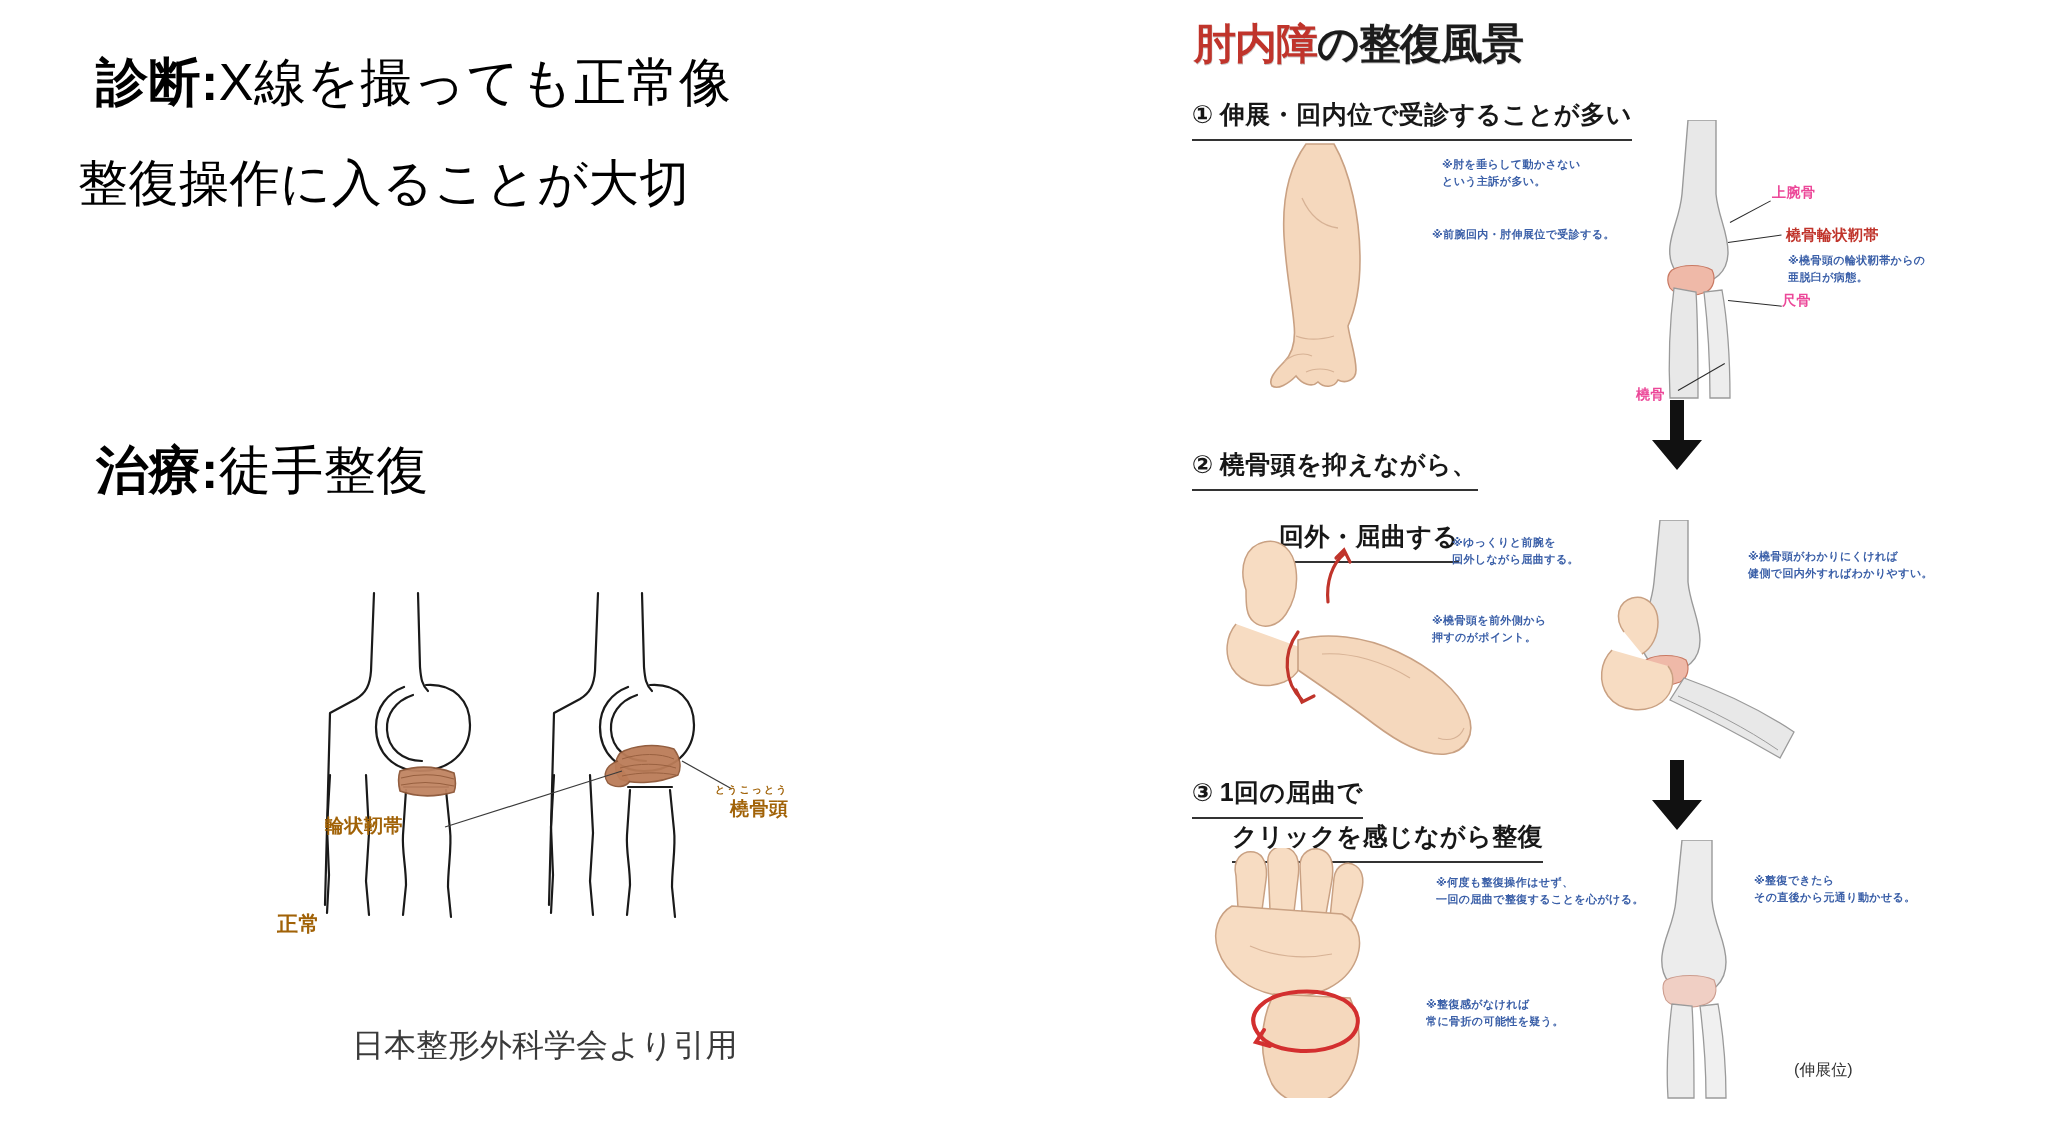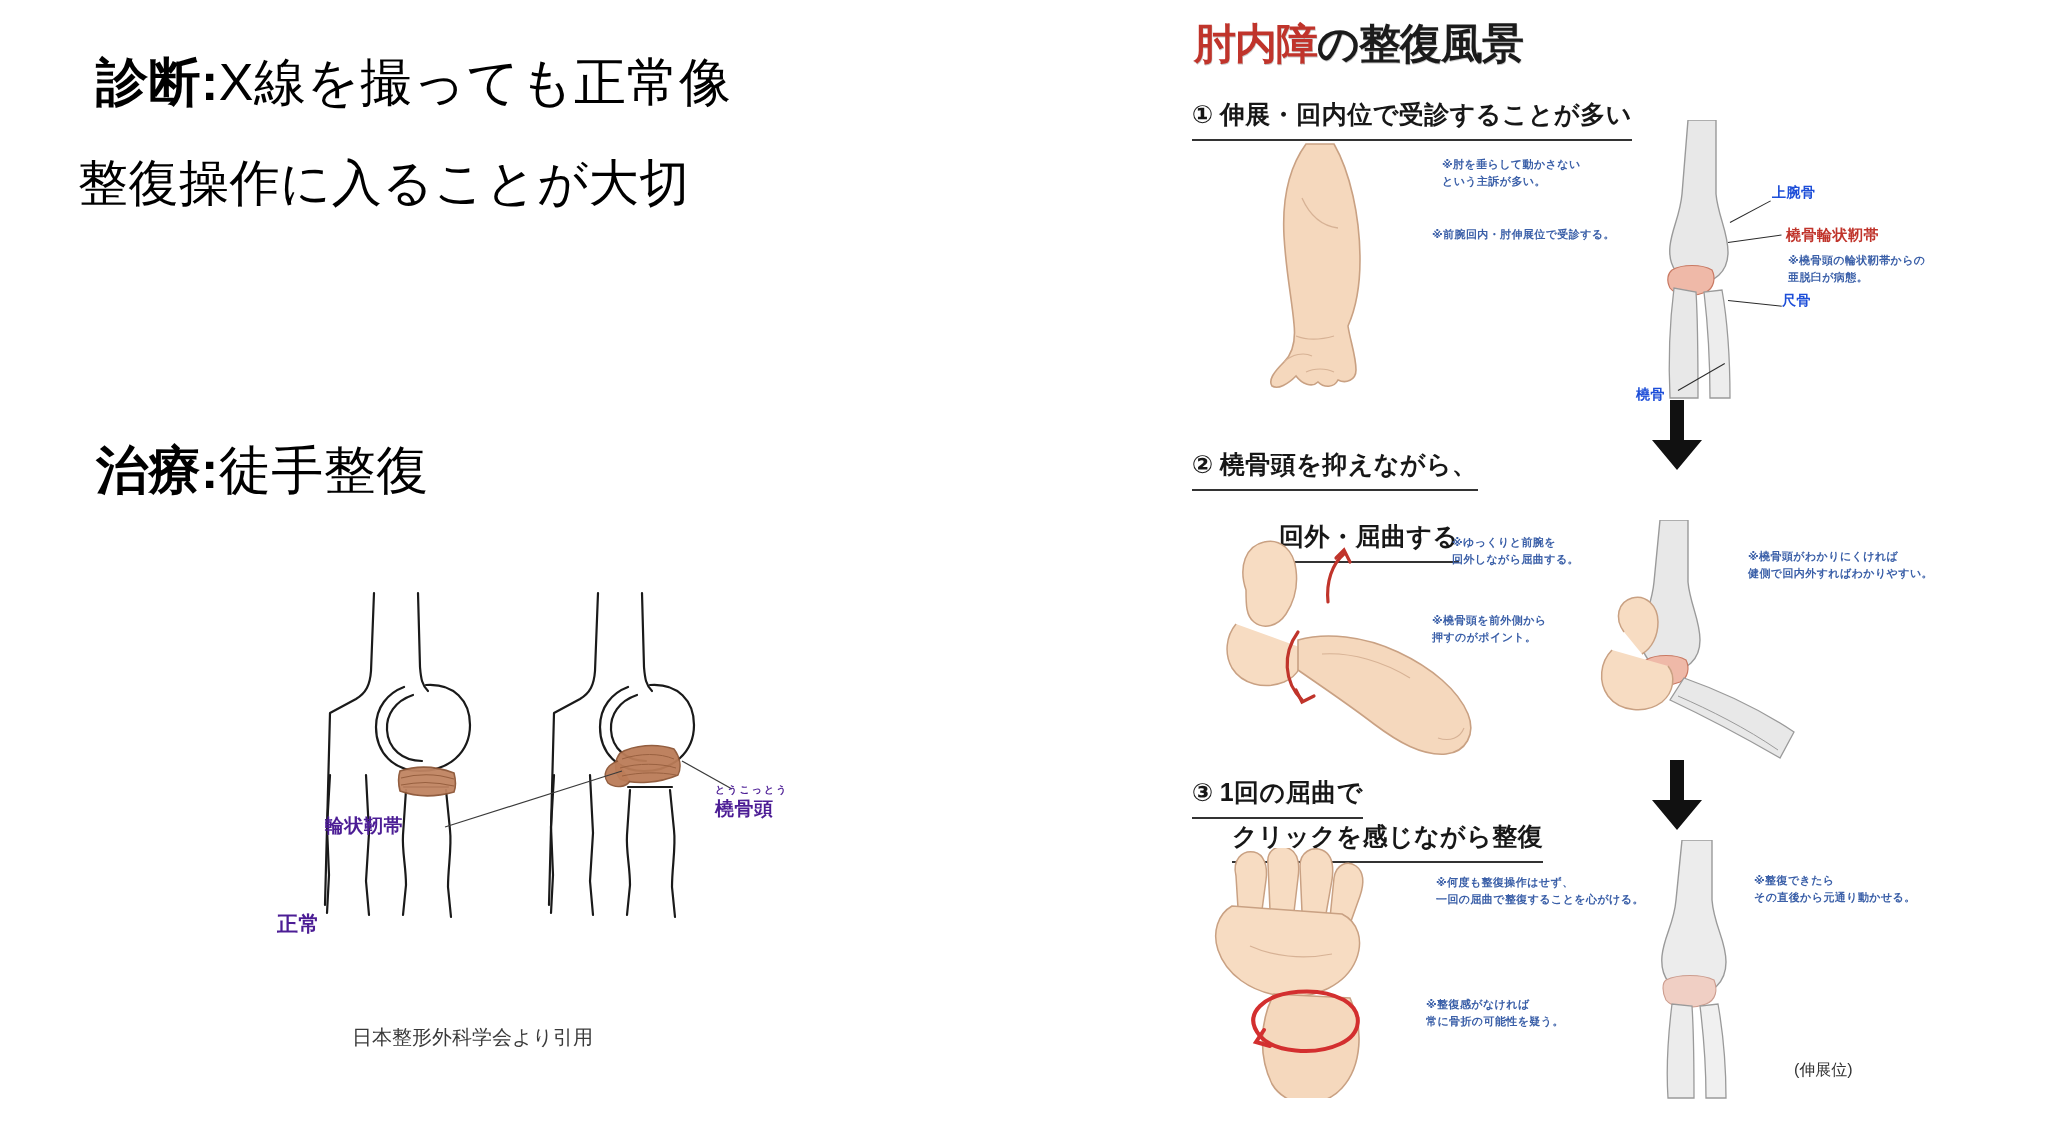--- a/index.html
+++ b/index.html
@@ -59,41 +59,42 @@
     line-height: 1.18;
     white-space: nowrap;
     letter-spacing: 0.5px;
   }
   .line-treatment .lead { font-weight: bold; }
 
   .credit-left {
     position: absolute;
     left: 352px;
     top: 1024px;
-    font-size: 20px;
+    font-size: 32px;
     color: #3a3a3a;
     white-space: nowrap;
   }
 
   
   .fig-left {
     position: absolute;
     left: 270px;
     top: 575px;
     width: 560px;
     height: 420px;
   }
   .fig-left svg { display: block; }
   .fig-label {
     position: absolute;
     font-size: 19px;
     font-weight: bold;
-    color: #4c1d95;
-    white-space: nowrap;
-    letter-spacing: 0.5px;
+    color: #a16207;
+    white-space: nowrap;
+    letter-spacing: 0.5px;
+    text-align: right;
   }
   .fig-label .furi {
     display: block;
     font-size: 10px;
     font-weight: bold;
     letter-spacing: 2px;
     margin-bottom: -1px;
   }
   .lbl-annular { left: 55px;  top: 238px; }
   .lbl-radhead { left: 445px; top: 208px; }
@@ -174,21 +175,21 @@
     font-size: 15px;
     color: #c0342b;
     font-weight: bold;
     white-space: nowrap;
     letter-spacing: 0.5px;
   }
   .bone-label {
     position: absolute;
     font-size: 14px;
     font-weight: bold;
-    color: #1d4ed8;
+    color: #ec4899;
     white-space: nowrap;
     letter-spacing: 0.5px;
   }
   .lead-line {
     position: absolute;
     background: #2a2a2a;
     height: 1px;
     transform-origin: left center;
   }
   .bottom-note {

